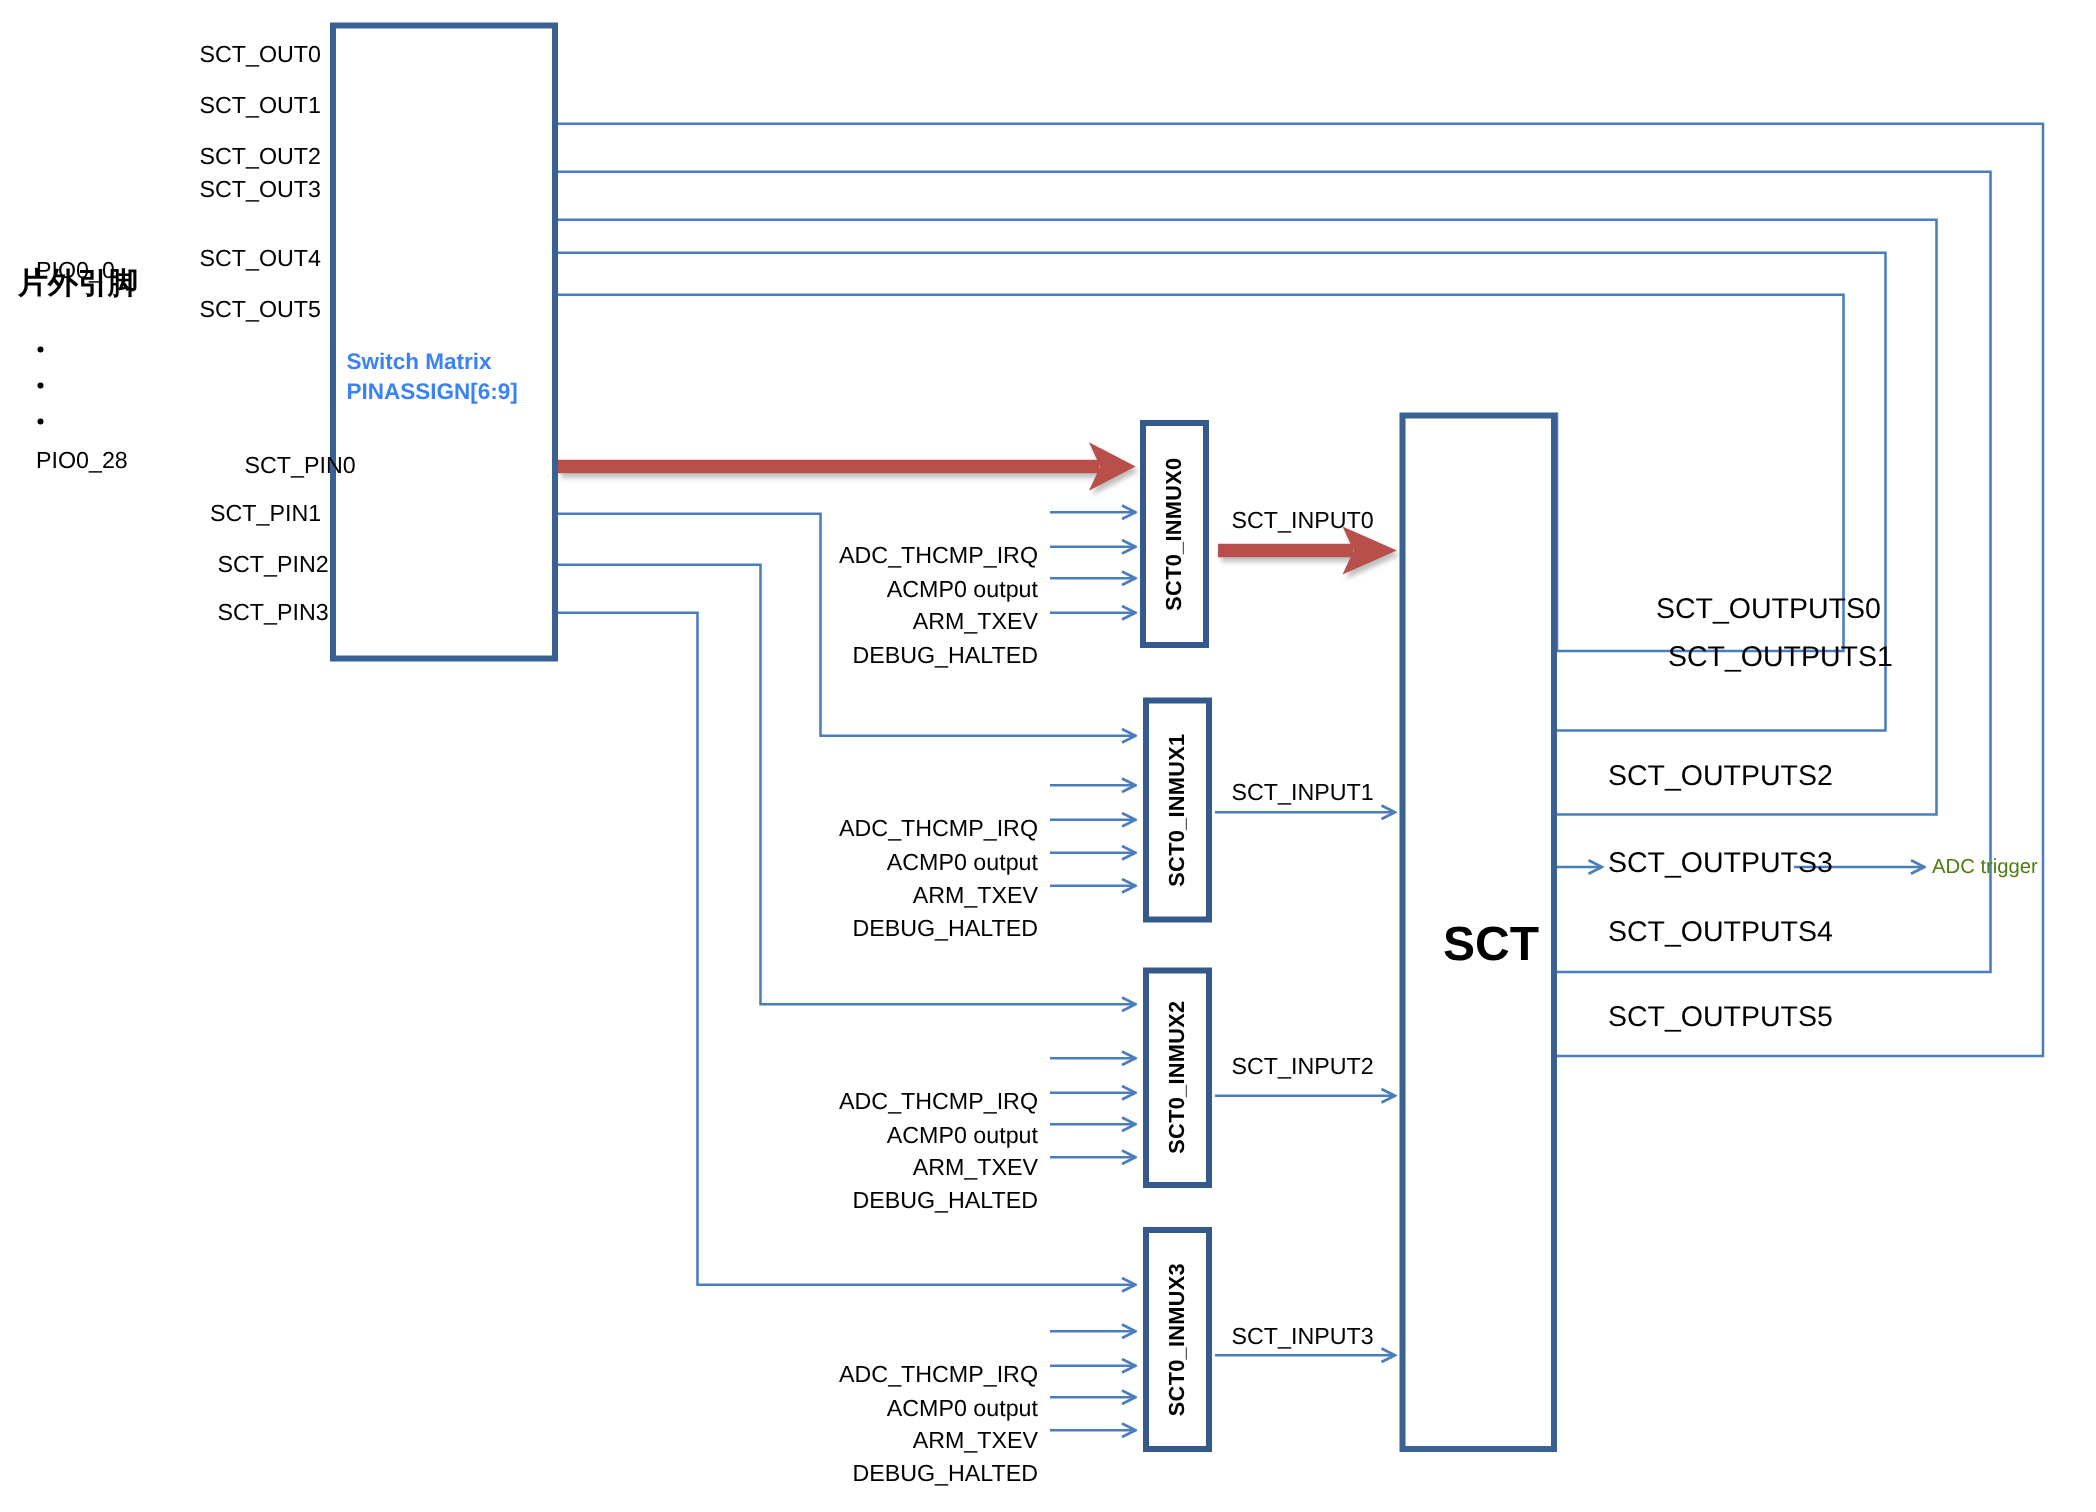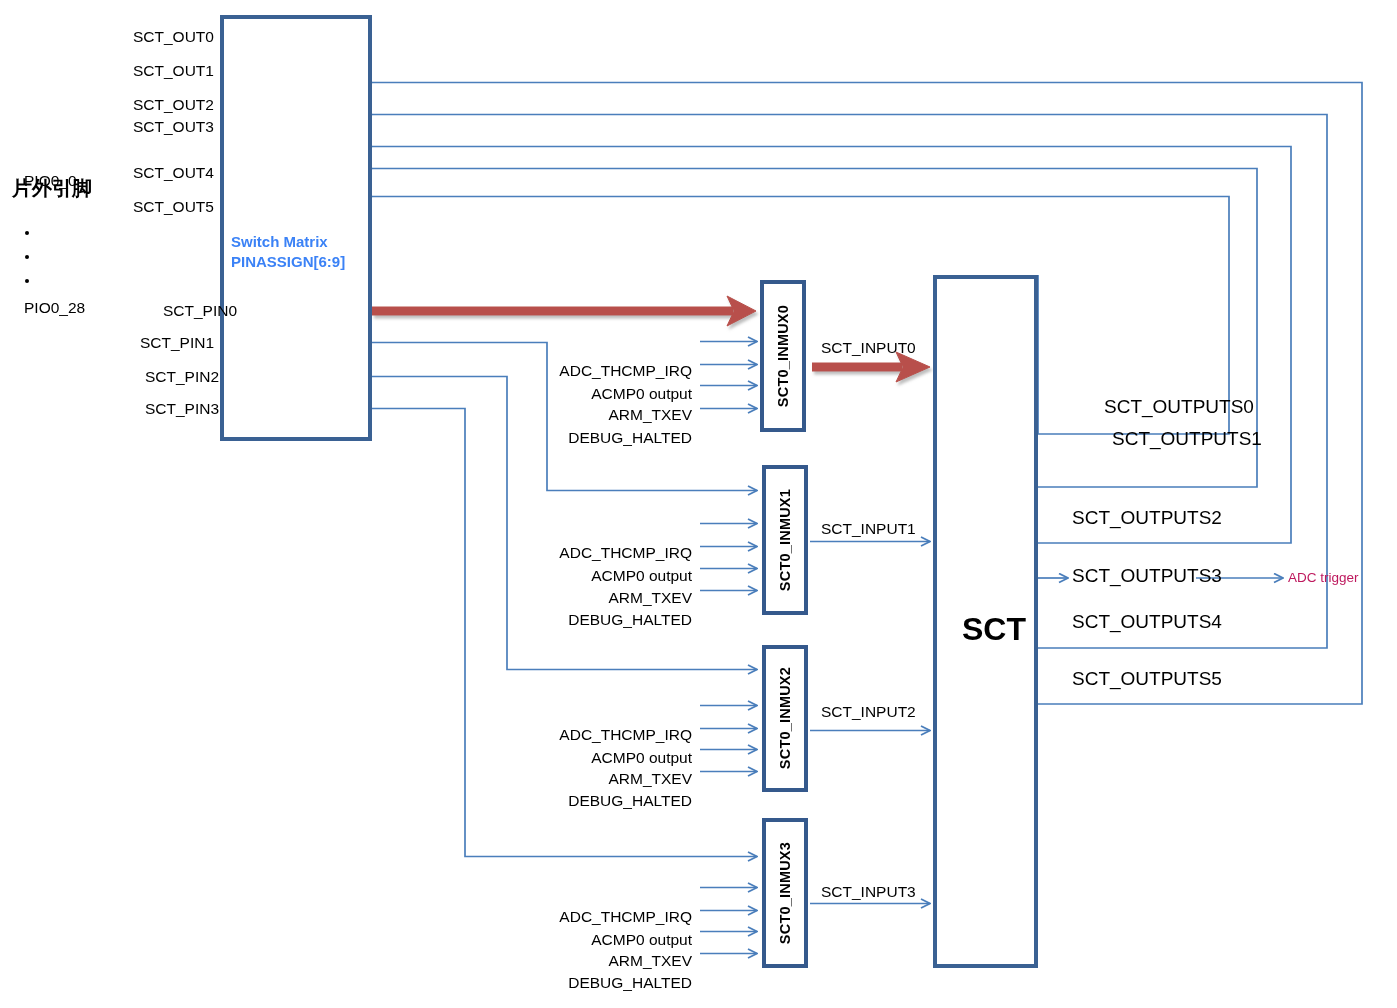--- a/index.html
+++ b/index.html
@@ -11,21 +11,21 @@
   .box{position:absolute;border:4px solid #3A6193;background:#fff;box-sizing:border-box;}
   .mux-box{position:absolute;border:4px solid #35598C;background:#fff;box-sizing:border-box;
            display:flex;align-items:center;justify-content:center;}
   .mux-txt{writing-mode:vertical-rl;transform:rotate(180deg);font-weight:bold;font-size:14.5px;
            letter-spacing:0.2px;color:#000;}
   .sm-title{position:absolute;font-weight:bold;font-size:15px;color:#3b82f6;line-height:1.35;white-space:nowrap;}
   .sct-title{position:absolute;font-weight:bold;font-size:32px;color:#000;}
   .cn-title{position:absolute;font-weight:bold;font-size:20px;color:#000;white-space:nowrap;}
   .dot{position:absolute;width:4px;height:4px;background:#000;border-radius:50%;}
   .out-lbl{position:absolute;font-size:19px;color:#000;white-space:nowrap;}
-  .adc-lbl{position:absolute;font-size:13.5px;color:#be185d;white-space:nowrap;}
+  .adc-lbl{position:absolute;font-size:13.5px;color:#4d7c0f;white-space:nowrap;}
 </style>
 </head>
 <body>
 
 <div id="canvas">
 
   <svg class="wires" viewBox="0 0 1397 1008" xmlns="http://www.w3.org/2000/svg">
     <defs>
       <marker id="ah" markerWidth="11" markerHeight="11" refX="10" refY="5.5" orient="auto" markerUnits="userSpaceOnUse">
         <path d="M1,1 L10,5.5 L1,10" fill="none" stroke="#4A7EBB" stroke-width="1.8"></path>

